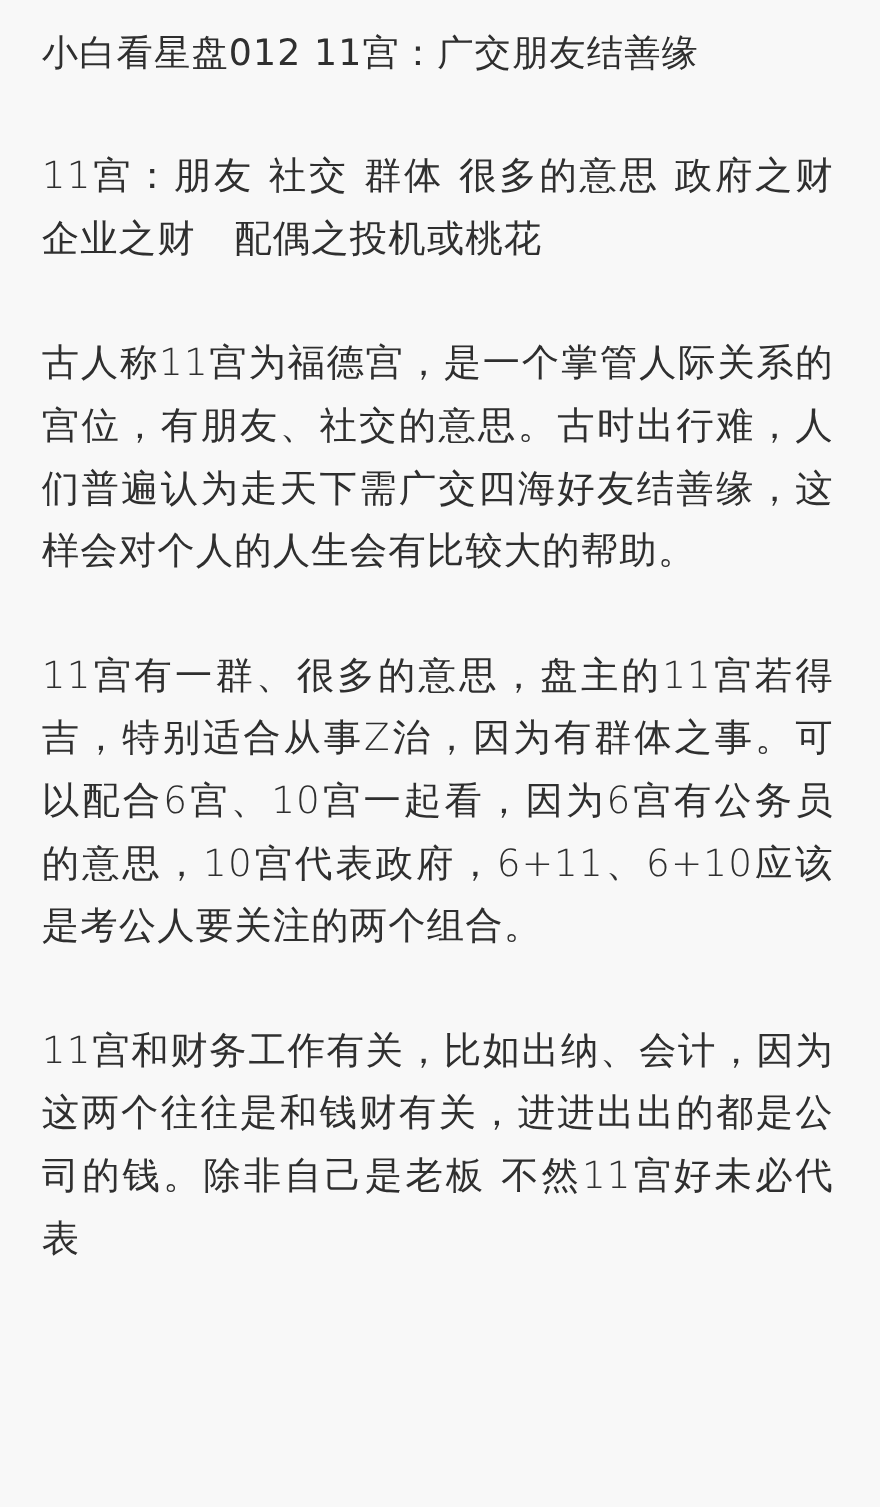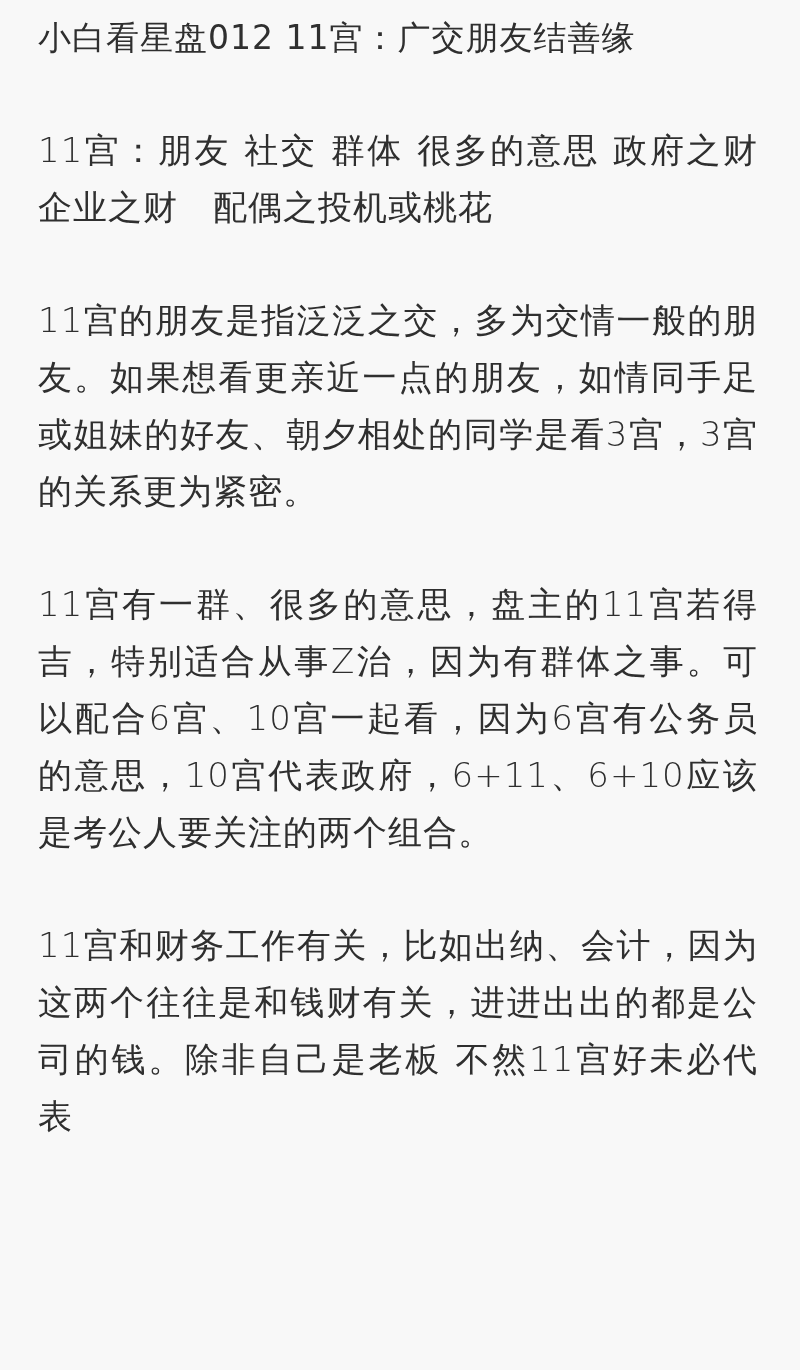--- a/index.html
+++ b/index.html
@@ -9,21 +9,21 @@
   body {
     width: 800px;
     height: 1370px;
     background: #f8f8f8;
     overflow: hidden;
   }
   .page {
     box-sizing: border-box;
     width: 800px;
     height: 1370px;
-    padding: 9px 42px 0 38px;
+    padding: 19px 42px 0 38px;
     font-family: "DejaVu Sans", "Liberation Sans", sans-serif;
     color: #2f2f2f;
   }
   .article-title {
     font-size: 33px;
     font-weight: 400;
     line-height: 57px;
     letter-spacing: 1px;
     margin: 0 0 56px 0;
   }
@@ -41,19 +41,19 @@
   }
 </style>
 </head>
 <body>
 
 <div class="page">
   <h1 class="article-title">小白看星盘012 11宫：广交朋友结善缘</h1>
 
   <p class="para">11宫：朋友 社交 群体 很多的意思 政府之财 企业之财　配偶之投机或桃花</p>
 
+  <p class="para">古人称11宫为福德宫，是一个掌管人际关系的宫位，有朋友、社交的意思。古时出行难，人们普遍认为走天下需广交四海好友结善缘，这样会对个人的人生会有比较大的帮助。</p>
 
-  <p class="para">11宫的朋友是指泛泛之交，多为交情一般的朋友。如果想看更亲近一点的朋友，如情同手足或姐妹的好友、朝夕相处的同学是看3宫，3宫的关系更为紧密。</p>
 
   <p class="para">11宫有一群、很多的意思，盘主的11宫若得吉，特别适合从事Z治，因为有群体之事。可以配合6宫、10宫一起看，因为6宫有公务员的意思，10宫代表政府，6+11、6+10应该是考公人要关注的两个组合。</p>
 
   <p class="para">11宫和财务工作有关，比如出纳、会计，因为这两个往往是和钱财有关，进进出出的都是公司的钱。除非自己是老板 不然11宫好未必代表</p>
 </div>
 
 </body></html>

